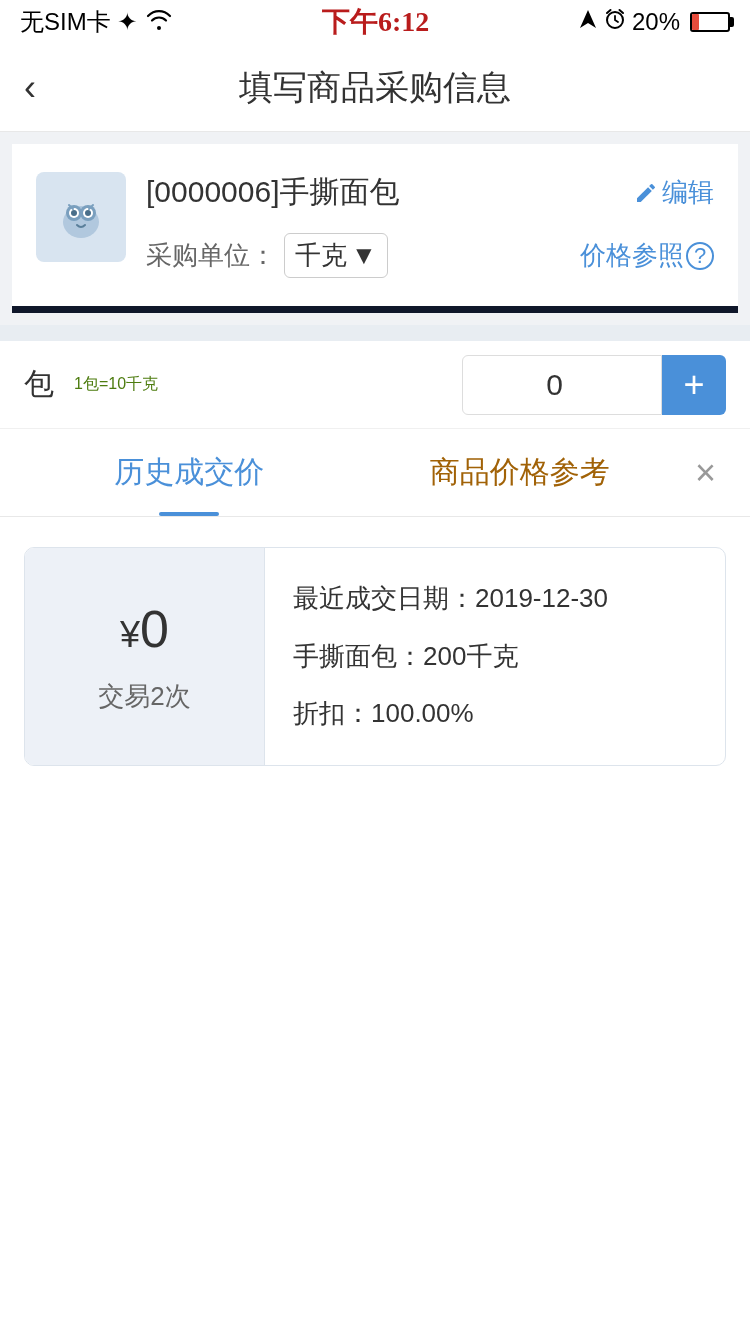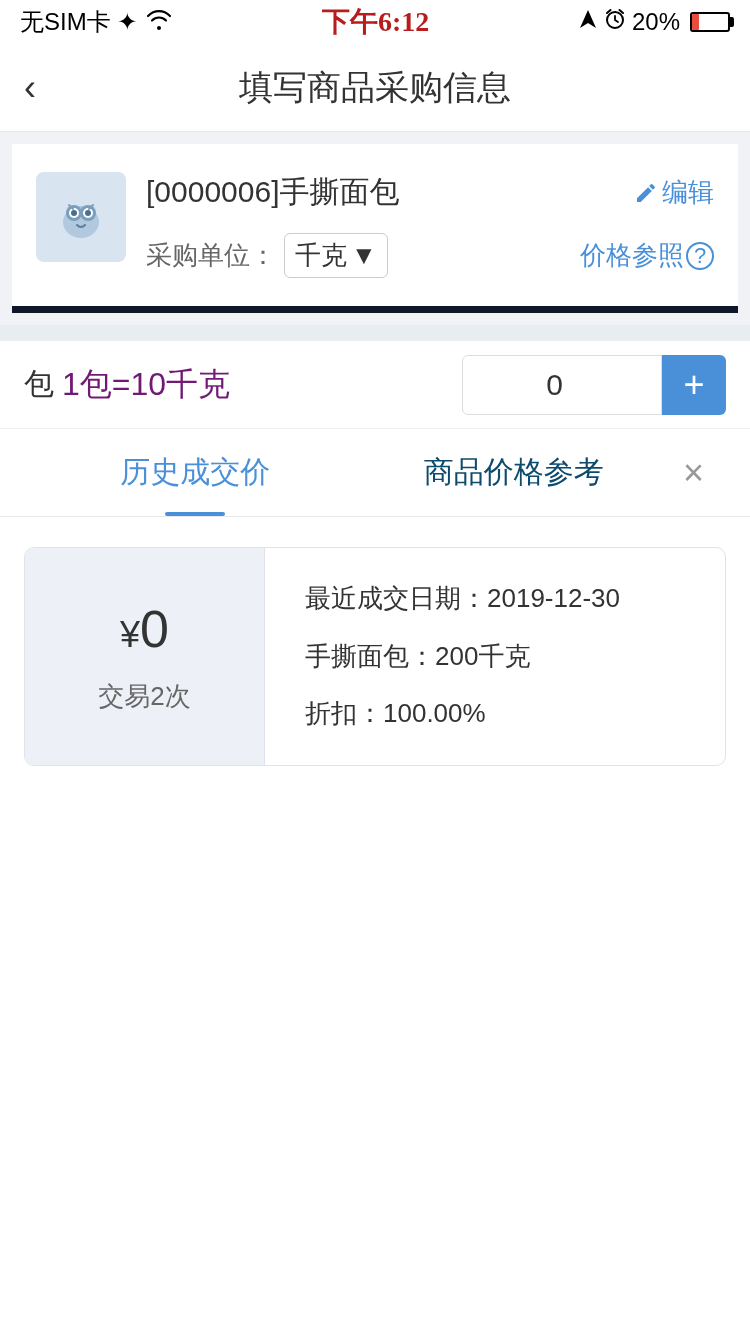--- a/index.html
+++ b/index.html
@@ -188,23 +188,23 @@
       align-items: center;
       padding: 0 24px;
       border-bottom: 1px solid #f0f0f0;
     }
     .quantity-label {
       font-size: 30px;
       color: #333;
       font-weight: 500;
     }
     .quantity-hint {
-      font-size: 32px;
-      color: #701a75;
-      margin-left: 8px;
+      font-size: 16px;
+      color: #4d7c0f;
+      margin-left: 20px;
       margin-right: auto;
     }
     .quantity-input-area {
       display: flex;
       align-items: center;
       gap: 0;
     }
     .quantity-input {
       width: 200px;
       height: 60px;
@@ -233,28 +233,28 @@
     
     .price-panel {
       background: #fff;
       margin-top: 0;
     }
     .price-tabs {
       display: flex;
       align-items: center;
       height: 88px;
       border-bottom: 1px solid #e8e8e8;
-      padding: 0 36px;
+      padding: 0 24px;
       position: relative;
     }
     .tab-item {
       flex: 1;
       text-align: center;
       font-size: 30px;
-      color: #0c4a6e;
+      color: #a16207;
       cursor: pointer;
       height: 100%;
       display: flex;
       align-items: center;
       justify-content: center;
       flex-direction: column;
       position: relative;
     }
     .tab-item.active {
       color: #4a90d9;
@@ -306,21 +306,21 @@
     .history-price .yen {
       font-size: 36px;
     }
     .history-trades {
       font-size: 26px;
       color: #666;
       margin-top: 20px;
     }
     .history-right {
       flex: 1;
-      padding: 30px 40px;
+      padding: 30px 28px;
       display: flex;
       flex-direction: column;
       justify-content: center;
       gap: 16px;
     }
     .history-detail {
       font-size: 26px;
       color: #333;
       line-height: 1.6;
     }

